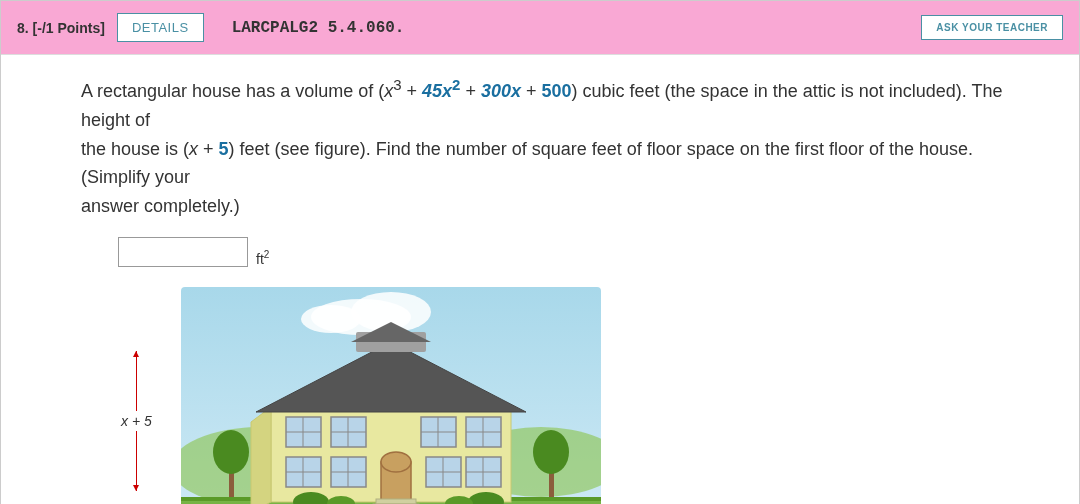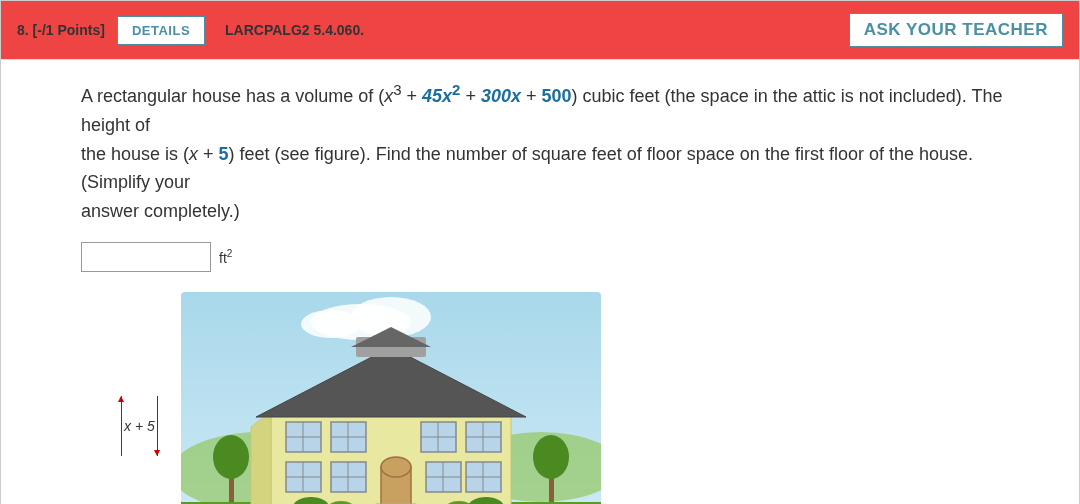--- a/index.html
+++ b/index.html
@@ -18,75 +18,77 @@
       background: #fff;
       border: 1px solid #ccc;
       padding: 0;
     }
     .header-bar {
       display: flex;
       align-items: center;
       padding: 12px 16px;
       border-bottom: 1px solid #ddd;
       gap: 8px;
-      background: #ef4444;
+      background: #f9a8d4;
     }
     .question-number {
       font-size: 14px;
       font-weight: bold;
       color: #333;
       margin-right: 4px;
       white-space: nowrap;
     }
     .btn-outline {
       border: 1px solid #4a90a4;
       background: #fff;
       color: #4a90a4;
       padding: 6px 14px;
       font-size: 13px;
-      font-weight: bold;
+      font-weight: normal;
       cursor: pointer;
       letter-spacing: 0.5px;
     }
     .label-code {
-      font-size: 14px;
-      font-weight: bold;
-      color: #333;
-      margin-left: 12px;
+      font-size: 16px;
+      font-weight: bold;
+      color: #333;
+      margin-left: 20px;
+      font-family: Liberation Mono, monospace;
     }
     .spacer { flex: 1; }
     .btn-ask {
       border: 1px solid #4a90a4;
       background: #fff;
       color: #4a90a4;
       padding: 6px 14px;
-      font-size: 17px;
+      font-size: 10px;
       font-weight: bold;
       cursor: pointer;
       letter-spacing: 0.5px;
       white-space: nowrap;
     }
     .content-area {
       padding: 18px 24px 20px 80px;
     }
     .problem-text {
       font-size: 18px;
       color: #333;
       line-height: 1.6;
       max-width: 960px;
     }
     .problem-text .highlight-blue {
       color: #1a6fa0;
       font-weight: bold;
     }
     .answer-row {
       display: flex;
-      align-items: center;
+      align-items: flex-end;
       margin-top: 16px;
       gap: 8px;
+      margin-left: 37px;
     }
     .answer-input {
       width: 130px;
       height: 30px;
       border: 1px solid #999;
       padding: 4px 8px;
       font-size: 14px;
     }
     .unit-label {
       font-size: 14px;
@@ -146,21 +148,21 @@
     </div>
 
     <div class="answer-row">
       <input class="answer-input" type="text" placeholder="" style="">
       <span class="unit-label">ft<sup>2</sup></span>
     </div>
 
     <div class="image-section">
       <div style="position:relative;">
         
-        <div style="position:absolute; left:-60px; top:50%; transform:translateY(-50%); display:flex; flex-direction:row; align-items:center; gap:2px;">
+        <div style="position:absolute; left:-60px; top:50%; transform:translateY(-50%); display:flex; flex-direction:column; align-items:center; gap:2px;">
           <div style="width:1px; height:60px; background:#cc0000; position:relative;">
             <div style="position:absolute; top:0; left:-3px; width:0; height:0; border-left:3px solid transparent; border-right:3px solid transparent; border-bottom:6px solid #cc0000;"></div>
           </div>
           <span style="font-style:italic; font-size:14px; color:#333;">x + 5</span>
           <div style="width:1px; height:60px; background:#cc0000; position:relative;">
             <div style="position:absolute; bottom:0; left:-3px; width:0; height:0; border-left:3px solid transparent; border-right:3px solid transparent; border-top:6px solid #cc0000;"></div>
           </div>
         </div>
 
         

